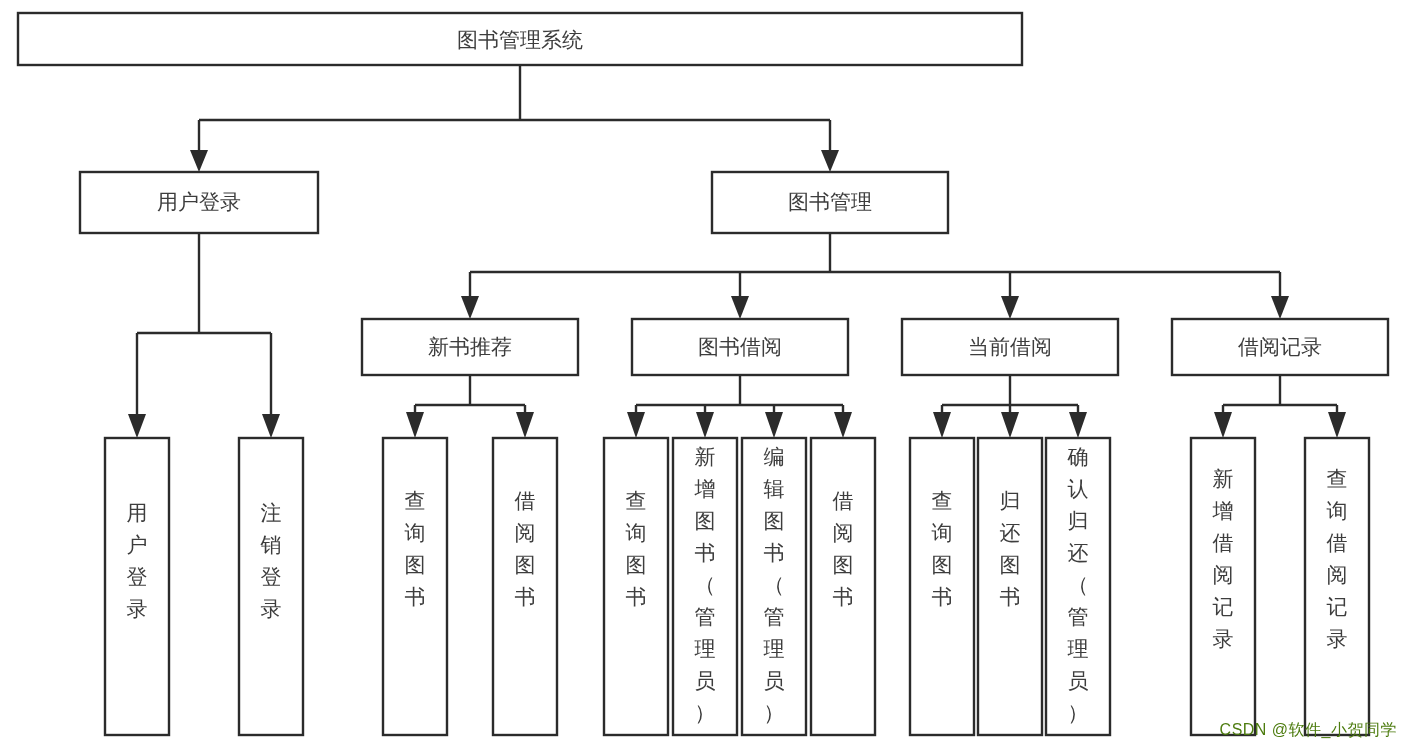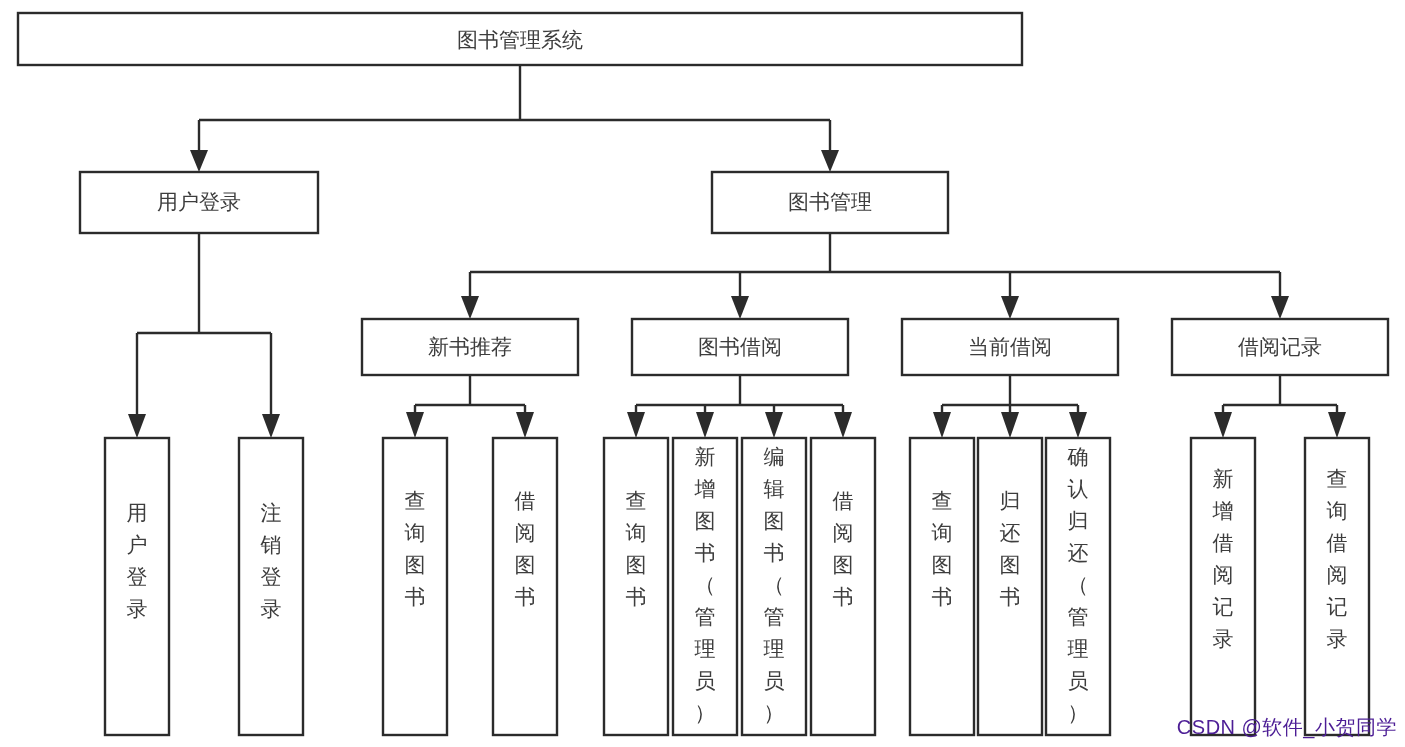--- a/index.html
+++ b/index.html
@@ -45,22 +45,22 @@
     fill: #3d3d3d;
     font-family: "Liberation Sans", "DejaVu Sans", sans-serif;
     font-size: 21px;
     text-anchor: middle;
   }
   .watermark {
     position: absolute;
     right: 8px;
     bottom: 6px;
     font-family: "Liberation Sans", "DejaVu Sans", sans-serif;
-    font-size: 20px;
-    color: #4c1d95;
+    font-size: 16px;
+    color: #4d7c0f;
     letter-spacing: 0.5px;
     white-space: nowrap;
     user-select: none;
     text-align: center;
   }
 </style>
 </head>
 <body>
 
 <svg id="diagram" viewBox="0 0 1405 747" xmlns="http://www.w3.org/2000/svg">

